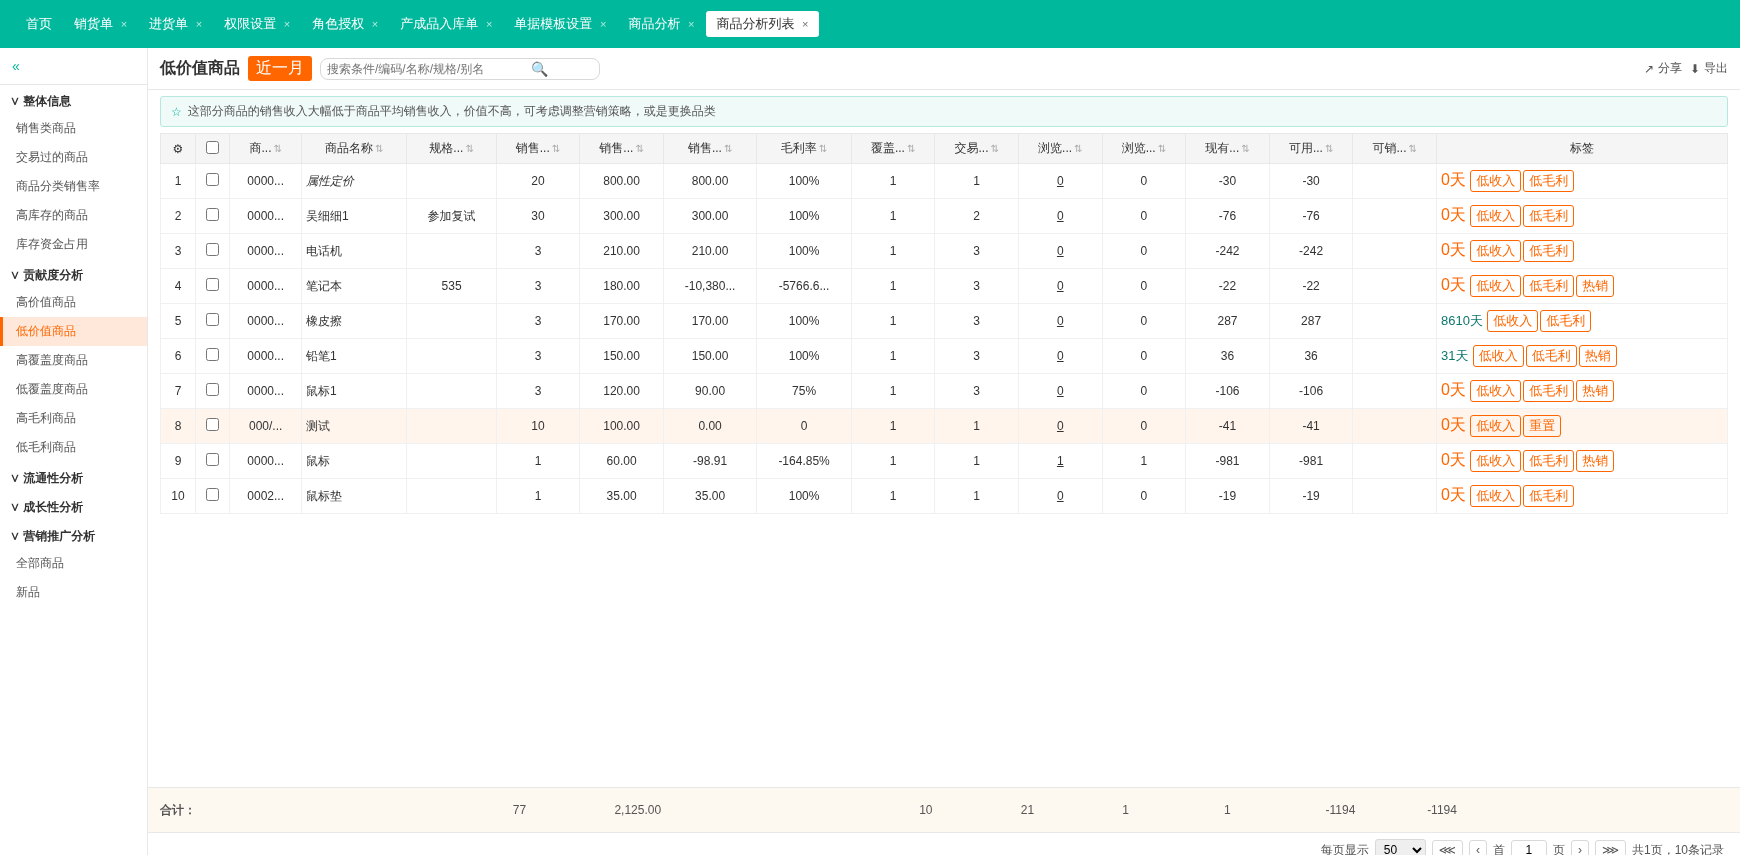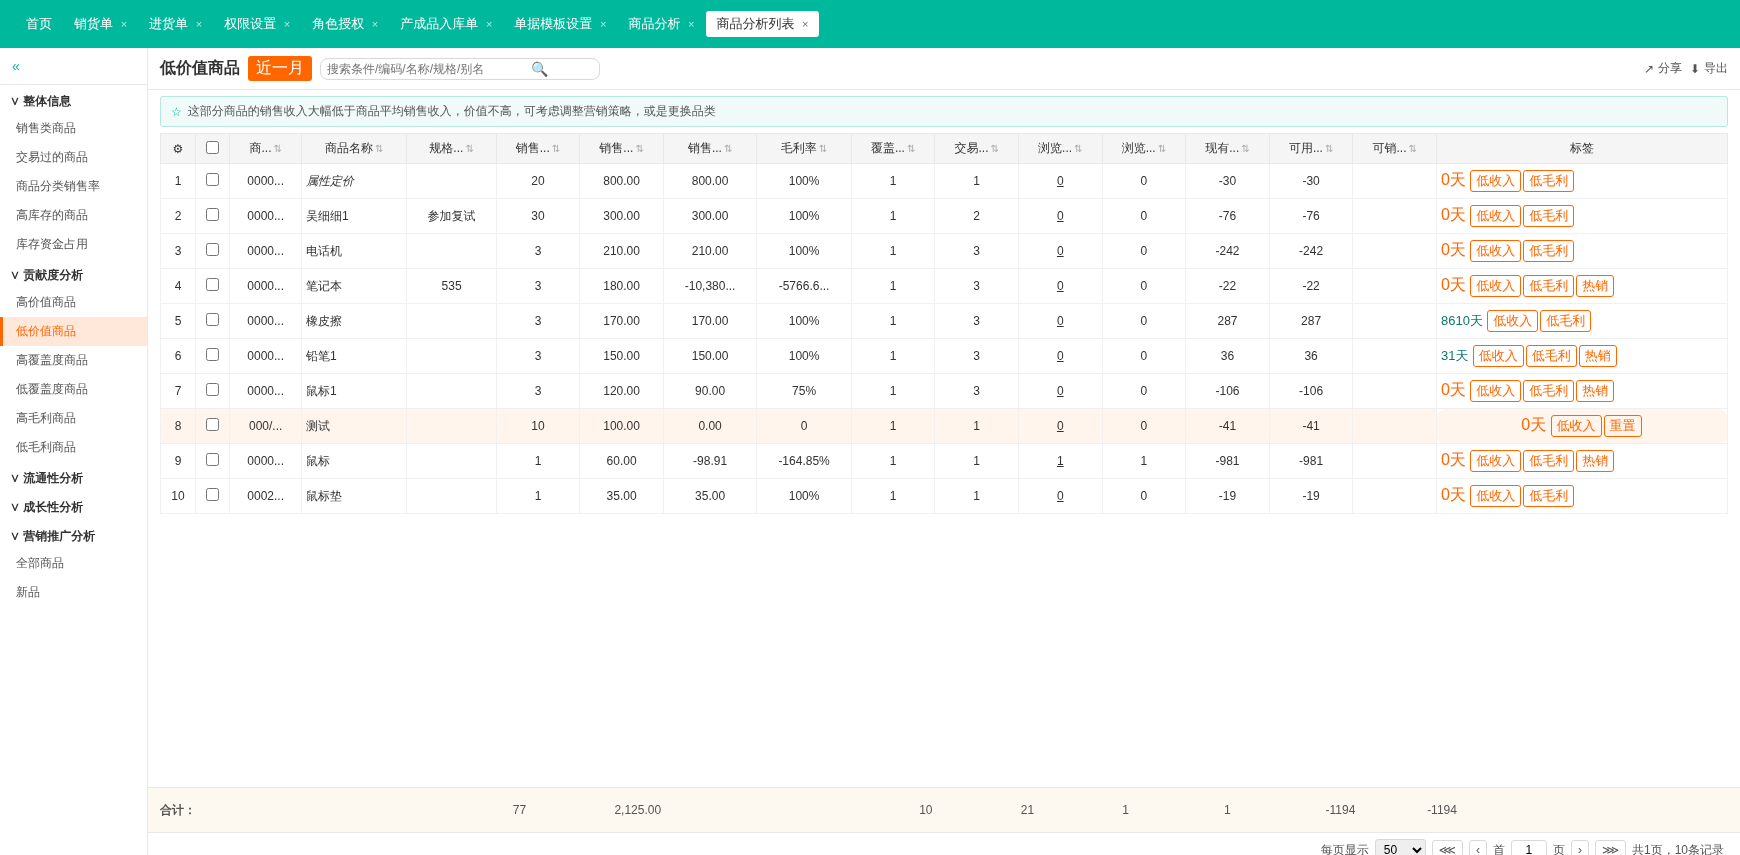--- a/index.html
+++ b/index.html
@@ -527,21 +527,21 @@
       <td>100.00</td>
       <td>0.00</td>
       <td>0</td>
       <td>1</td>
       <td>1</td>
       <td><span class="underline-link">0</span></td>
       <td>0</td>
       <td>-41</td>
       <td>-41</td>
       <td></td>
-      <td style="text-align:center; min-width:120px;border-radius:10px;"><span class="tag-days-zero">0天</span> <span class="tag-label tag-low-income">低收入</span><span class="tag-label tag-stocked">重置</span></td>
+      <td style="text-align:left; min-width:120px;"><span class="tag-days-zero">0天</span> <span class="tag-label tag-low-income">低收入</span><span class="tag-label tag-stocked">重置</span></td>
     </tr>
             <tr>
       <td>9</td>
       <td><input type="checkbox" style=""></td>
       <td>0000...</td>
       <td style="text-align:left;">鼠标</td>
       <td></td>
       <td>1</td>
       <td>60.00</td>
       <td>-98.91</td>

